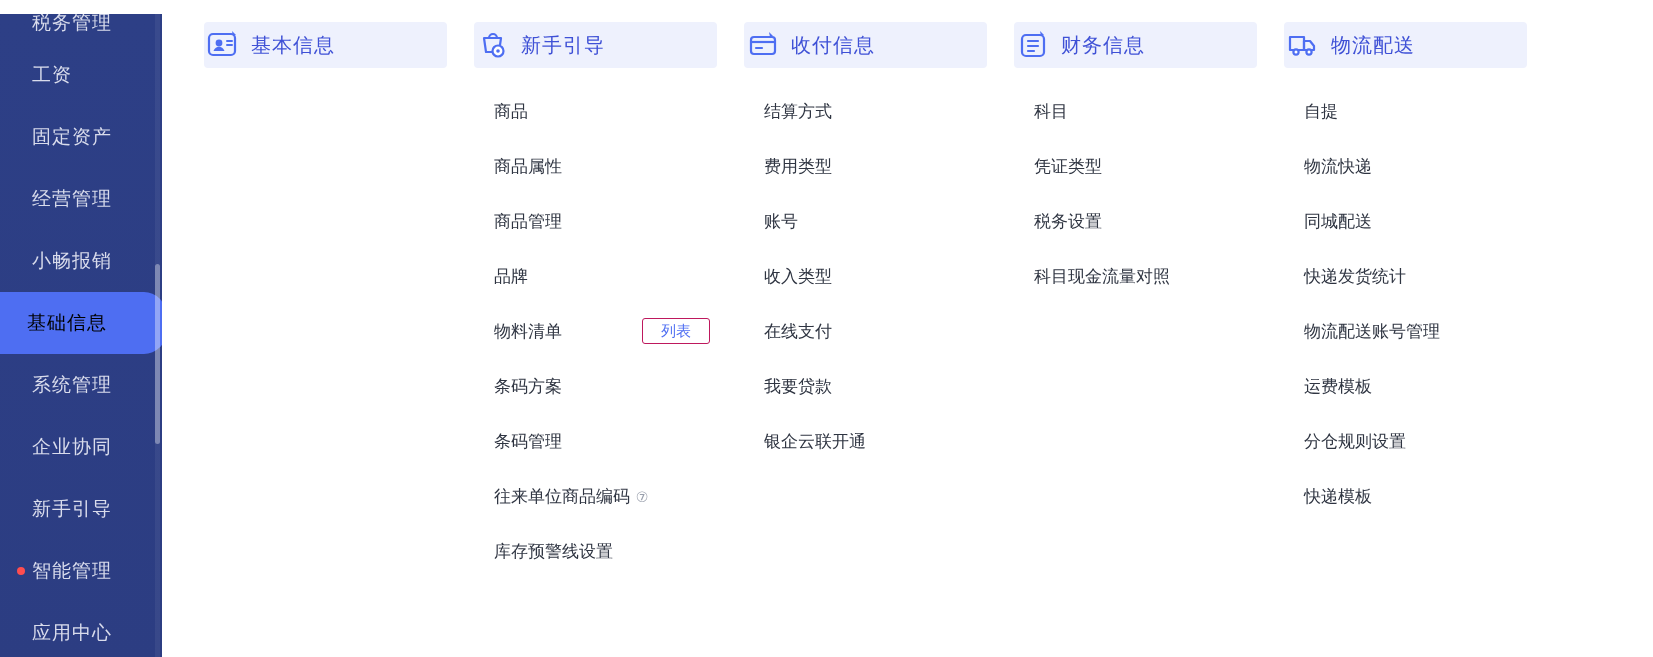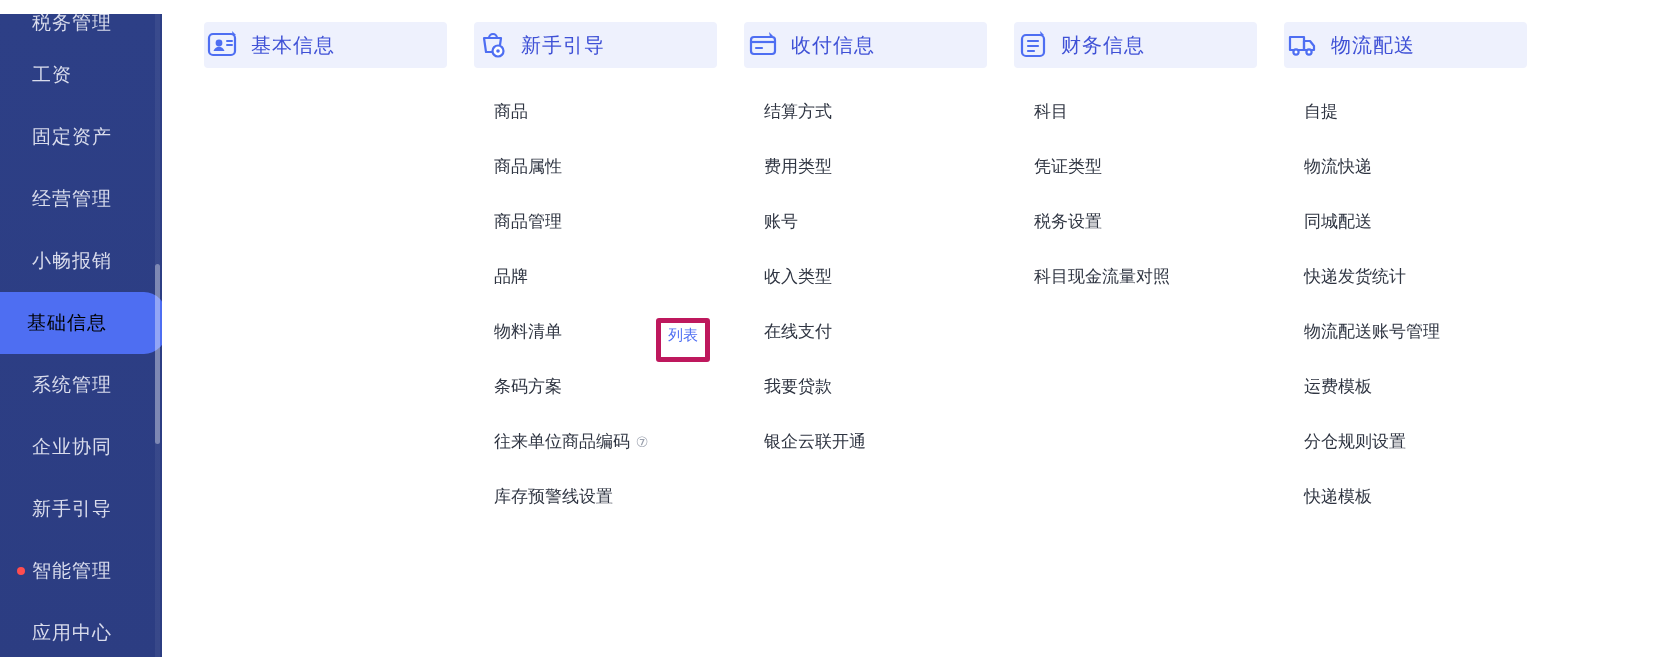--- a/index.html
+++ b/index.html
@@ -133,26 +133,26 @@
   .col-item .help-mark {
     font-size: 14px;
     color: #9aa0ad;
     margin-left: 1px;
   }
   .tag-btn {
     position: absolute;
     right: 34px;
     top: 50%;
     margin-top: -14px;
-    height: 44px;
+    height: 26px;
     line-height: 24px;
-    padding: 0 7px;
+    padding: 0 18px;
     font-size: 15px;
     color: #4e6ef2;
-    border: 5px solid #be185d;
+    border: 1px solid #be185d;
     border-radius: 3px;
     background: #fff;
     box-sizing: border-box;
   }
 </style>
 </head>
 <body>
 
 <div id="sidebar">
   <div class="side-item partial-top">
@@ -239,20 +239,23 @@
           <span>品牌</span>
         </div>
         <div class="col-item">
           <span>物料清单</span>
           <span class="tag-btn">列表</span>
         </div>
         <div class="col-item">
           <span>条码方案</span>
         </div>
         <div class="col-item">
+          <span>条码管理</span>
+        </div>
+        <div class="col-item">
           <span>往来单位商品编码</span>
           <span class="help-mark">⑦</span>
         </div>
         <div class="col-item">
           <span>库存预警线设置</span>
         </div>
       </div>
     </div>
 
     <div class="column">

